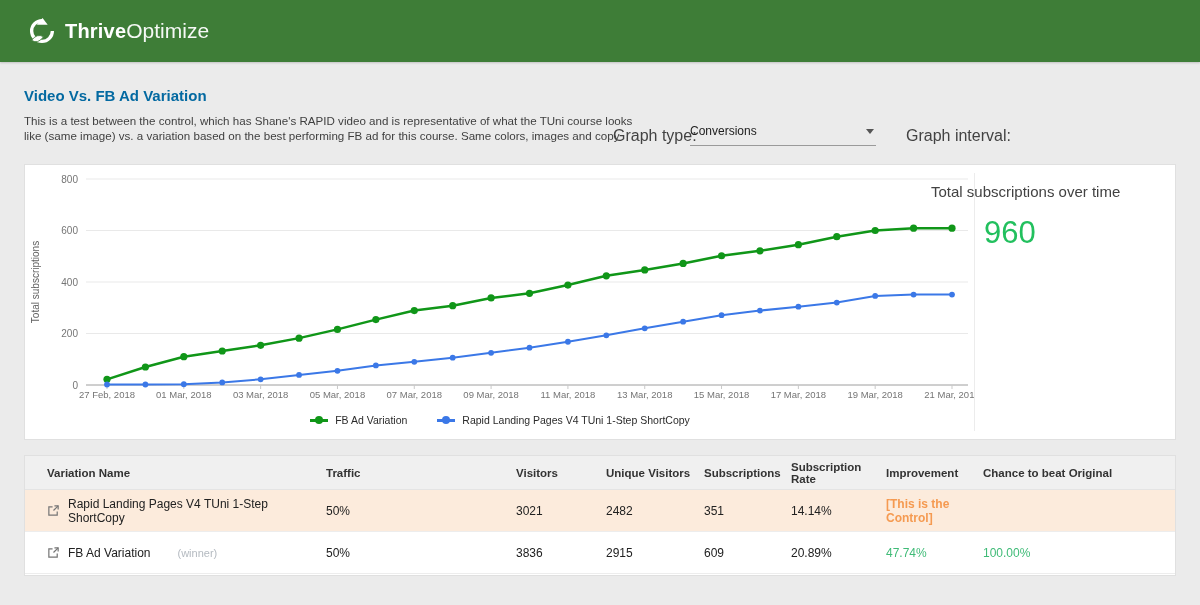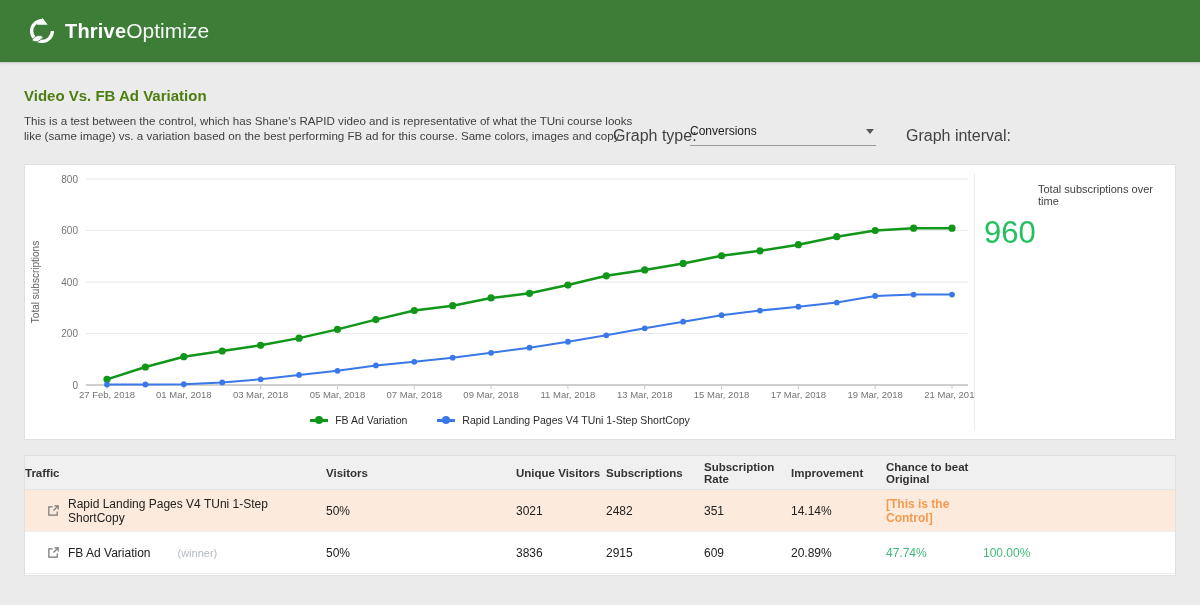--- a/index.html
+++ b/index.html
@@ -9,21 +9,21 @@
 
   
   .topbar { position:absolute; left:0; top:0; width:1200px; height:62px;
     background:#3e7d37; box-shadow:0 1px 2px rgba(0,0,0,.18); }
   .brand { position:absolute; left:28px; top:17px; display:flex; align-items:center; }
   .brand-icon { width:28px; height:28px; margin-right:9px; }
   .brand-bold { color:#fff; font-size:20px; font-weight:700; letter-spacing:.2px; }
   .brand-light { color:rgba(255,255,255,.95); font-size:21px; font-weight:400; }
 
   
-  .page-title { position:absolute; left:24px; top:87px; font-size:15px; font-weight:700; color:#4d7c0f; }
+  .page-title { position:absolute; left:24px; top:87px; font-size:15px; font-weight:700; color:#0369a1; }
   .page-desc  { position:absolute; left:24px; top:114px; font-size:11.6px; color:#3f3f3f; line-height:14.5px; }
 
   
   .ctl-label { position:absolute; top:127px; font-size:16px; color:#424242;margin-left:8px; }
   .ctl-select { position:absolute; top:116px; height:30px; border-bottom:1px solid #9a9a9a;
     cursor:pointer; }
   .ctl-value { display:block; padding-top:8px; font-size:12px; color:#212121; }
   .ctl-arrow { position:absolute; right:2px; top:13px; width:0; height:0;
     border-left:4.5px solid transparent; border-right:4.5px solid transparent;
     border-top:5px solid #555; font-size:0; line-height:0; overflow:hidden; }
@@ -38,21 +38,21 @@
 
   #chart-legend { position:absolute; left:0; top:244px; width:950px; height:22px;
     display:flex; justify-content:center; align-items:center; gap:30px; }
   .legend-item { display:flex; align-items:center; gap:7px; }
   .legend-marker { position:relative; width:18px; height:10px; display:inline-block; }
   .legend-line { position:absolute; left:0; top:4px; width:18px; height:2.5px; }
   .legend-dot  { position:absolute; left:5px; top:1px; width:8px; height:8px; border-radius:50%; }
   .legend-label { font-size:10.5px; color:#2b2b2b; font-weight:500; }
 
   .chart-divider { position:absolute; left:949px; top:8px; width:1px; height:258px; background:#ececec; }
-  .summary-label { position:absolute; left:1013px; top:18px; font-size:11px; color:#424242; }
+  .summary-label { position:absolute; left:906px; top:18px; font-size:15px; color:#424242; }
   .summary-value { position:absolute; left:959px; top:50px; font-size:31px; font-weight:400; }
 
   
   .tgrid { display:grid; grid-template-columns:301px 190px 90px 98px 87px 95px 97px 1fr;
     align-items:center; }
   .thead { height:34px; background:#f0f0f0; border-bottom:1px solid #e4e4e4;
     font-size:11.5px; font-weight:700; color:#333; }
   .trow  { height:42px; font-size:12px; color:#212121; border-bottom:1px solid #ededed; }
   .trow.highlight { background:#fcebdc; }
   .cell-name { padding-left:22px; display:flex; align-items:center; gap:8px; }
@@ -193,20 +193,21 @@
           <span class="legend-label">Rapid Landing Pages V4 TUni 1-Step ShortCopy</span>
         </div>
       </div>
     <div class="chart-divider"></div>
     <div class="summary-label">Total subscriptions over time</div>
     <div class="summary-value" style="color: rgb(34, 192, 94);">960</div>
   </div>
 
   <div id="table-card" class="card">
     <div class="tgrid thead">
+      <div class="cell-name">Variation Name</div>
       <div>Traffic</div>
       <div>Visitors</div>
       <div>Unique Visitors</div>
       <div>Subscriptions</div>
       <div>Subscription Rate</div>
       <div>Improvement</div>
       <div>Chance to beat Original</div>
     </div>
 
     <div class="tgrid trow highlight">

